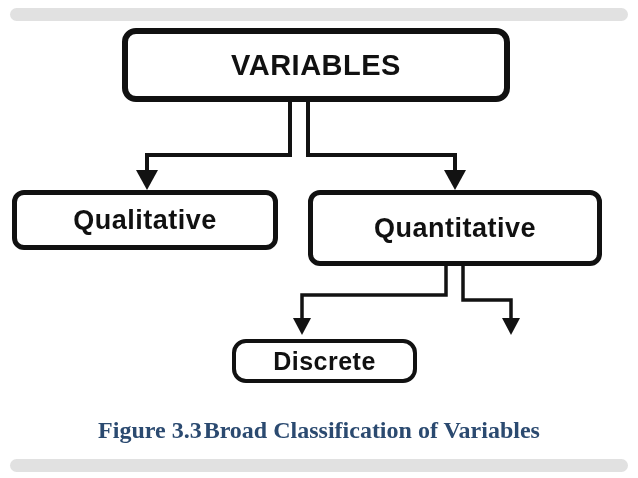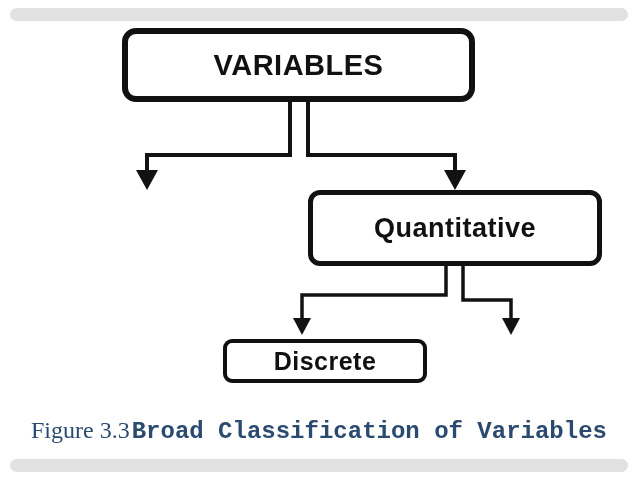--- a/index.html
+++ b/index.html
@@ -23,50 +23,50 @@
     position:absolute;
     background:#ffffff;
     border-style:solid;
     border-color:#111111;
     display:flex;align-items:center;justify-content:center;
     font-weight:bold;color:#111111;
     box-sizing:border-box;
     letter-spacing:0.5px;
   }
   .node-root{
-    left:122px;top:28px;width:353px;height:74px;
+    left:122px;top:28px;width:388px;height:74px;
     border-width:6px;border-radius:14px;font-size:29px;
   }
   .node-qualitative{
     left:12px;top:190px;width:266px;height:60px;
     border-width:5px;border-radius:12px;font-size:27px;
   }
   .node-quantitative{
     left:308px;top:190px;width:294px;height:76px;
     border-width:5px;border-radius:12px;font-size:27px;
   }
   .node-discrete{
-    left:223px;top:339px;width:204px;height:44px;
-    border-width:4px;border-radius:9px;font-size:25px;
+    left:232px;top:339px;width:185px;height:44px;
+    border-width:4px;border-radius:14px;font-size:25px;
   }
   .node-continuous{
     left:405px;top:339px;width:218px;height:44px;
     border-width:4px;border-radius:9px;font-size:25px;
   }
   .caption{
     position:absolute;
     left:0;right:0;top:417px;
     text-align:center;
     font-family:"Liberation Serif", serif;
     font-size:24px;
     color:#2b4a70;
     white-space:nowrap;
   }
-  .caption .fig-label{font-weight:normal;margin-right:2px;}
-  .caption .fig-title{font-weight:bold;font-family:Liberation Mono, monospace;}
+  .caption .fig-label{font-weight:bold;margin-right:2px;}
+  .caption .fig-title{font-weight:bold;}
 </style>
 </head>
 <body>
 
 <div class="stage">
 
   <div class="slide-edge top"></div>
   <div class="slide-edge bottom"></div>
 
   <svg class="connectors" viewBox="0 0 638 478" xmlns="http://www.w3.org/2000/svg">
@@ -81,20 +81,23 @@
     <polygon points="293,318 311,318 302,335" fill="#121212"></polygon>
 
     <polyline points="463,246 463,300 511,300 511,320" fill="none" stroke="#121212" stroke-width="3.5"></polyline>
     <polygon points="502,318 520,318 511,335" fill="#121212"></polygon>
   </svg>
 
   <div class="node node-root">
     <span>VARIABLES</span>
   </div>
 
+  <div class="node node-qualitative">
+    <span>Qualitative</span>
+  </div>
 
   <div class="node node-quantitative">
     <span>Quantitative</span>
   </div>
 
   <div class="node node-discrete">
     <span>Discrete</span>
   </div>
 
 

